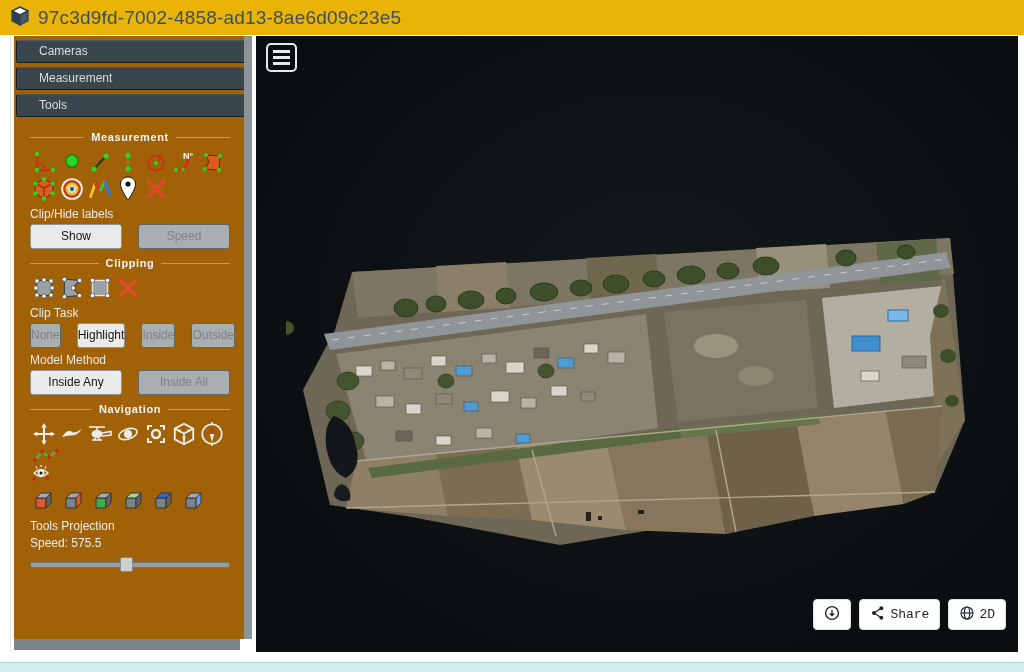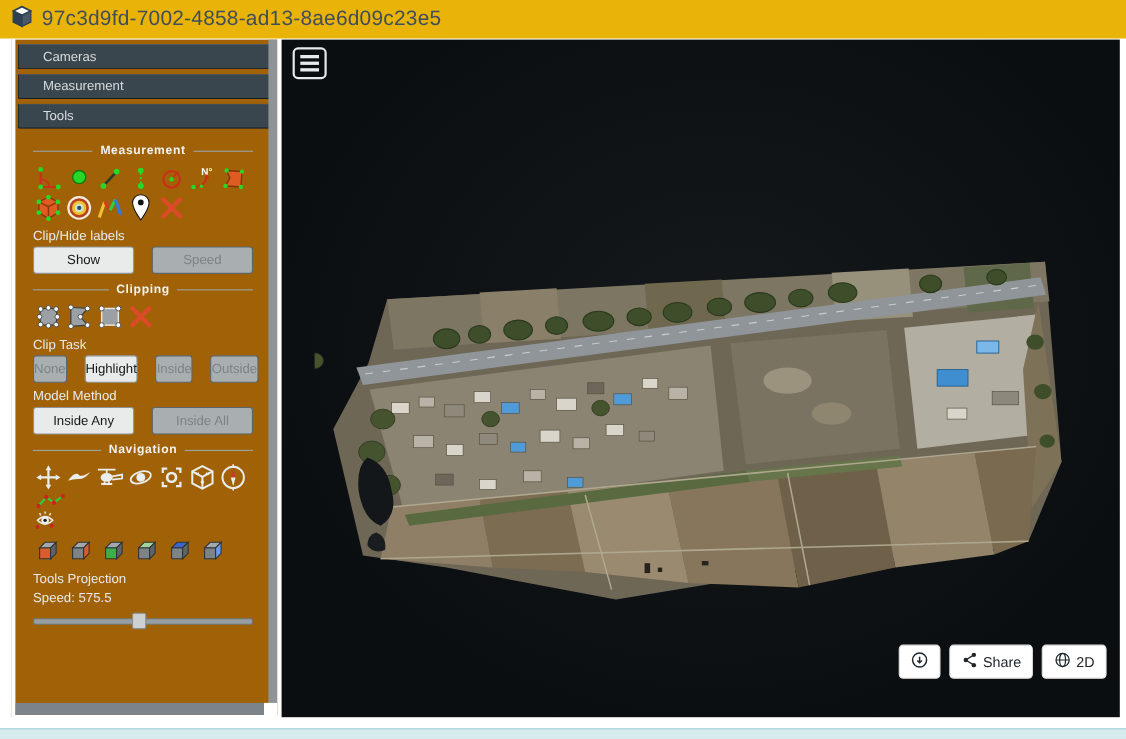--- a/index.html
+++ b/index.html
@@ -41,21 +41,21 @@
   #scroll-corner { position:absolute; right:0; bottom:0; width:12px; height:11px; background:#fff; }
 
   
   #viewer { position:absolute; left:256px; top:36px; width:762px; height:616px;
             background:radial-gradient(ellipse at 52% 45%, #15191b 0%, #0b0e10 75%); overflow:hidden; }
   #menu-btn { position:absolute; left:10px; top:7px; width:31px; height:29px; border:2px solid #e7eaea;
               border-radius:5px; display:flex; flex-direction:column; justify-content:center;
               align-items:center; gap:3px; background:rgba(10,12,14,0.3); }
   #menu-btn .bar { width:17px; height:3px; background:#e7eaea; }
   #terrain { position:absolute; left:30px; top:180px; }
-  #viewer-toolbar { position:absolute; right:12px; bottom:35px; display:flex; gap:8px; }
+  #viewer-toolbar { position:absolute; right:12px; bottom:22px; display:flex; gap:8px;font-family:Liberation Mono, monospace; }
   .viewer-btn { background:#fff; border:1px solid #e3e3e3; border-radius:4px; color:#21262b;
                 font-size:13px; display:flex; align-items:center; gap:4px; padding:6px 10px; height:31px; }
 
   
   #bottom-strip { position:absolute; left:0; bottom:0; width:1024px; height:10px;
                   background:#d5ebee; border-top:1px solid #a6d4d9; }
 </style>
 </head>
 <body>
 

